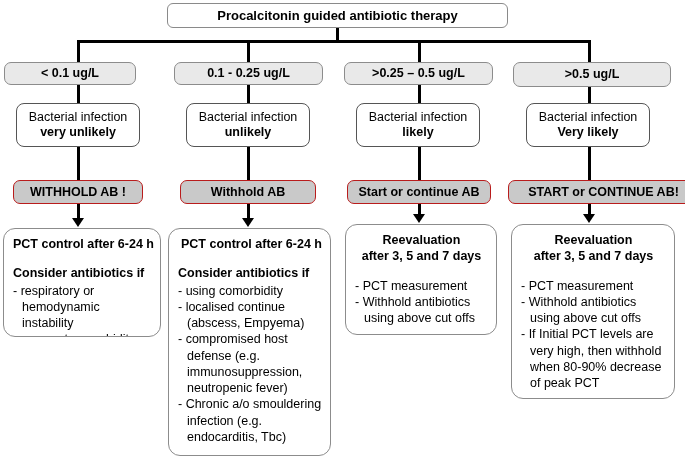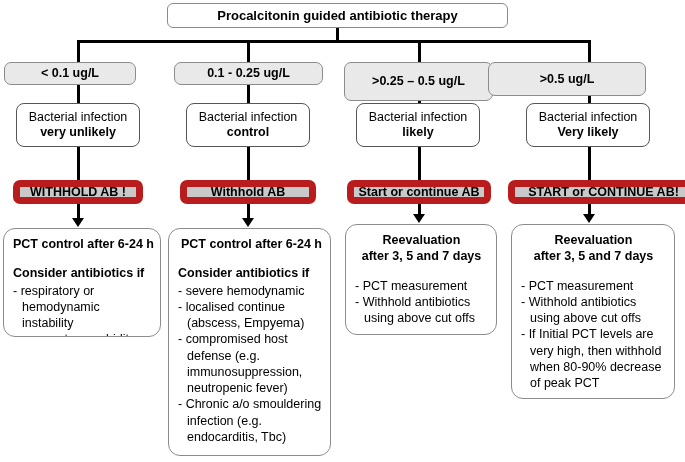--- a/index.html
+++ b/index.html
@@ -60,21 +60,21 @@
     background: #ffffff;
     border: 1px solid #555555;
     border-radius: 8px;
     font-size: 12.5px;
   }
   .box.infection .line1 { font-weight: normal; }
   .box.infection .line2 { font-weight: bold; }
 
   .box.action {
     background: #c9c9c9;
-    border: 7px solid #b91c1c;
+    border: 1px solid #b91c1c;
     border-radius: 7px;
     font-weight: bold;
     font-size: 12.5px;
   }
 
   .box.detail {
     background: #ffffff;
     border: 1px solid #8c8c8c;
     border-radius: 12px;
     display: block;
@@ -178,42 +178,42 @@
     </span>
   </div>
 
   <div class="box threshold" style="left:174px; top:62px; width:149px; height:23px;">
     <span>0.1 - 0.25 ug/L</span>
   </div>
   <div class="vline" style="left:247px; top:85px; height:18px;"></div>
 
   <div class="box infection" style="left:186px; top:103px; width:124px; height:44px;">
     <span class="line1">Bacterial infection</span>
-    <span class="line2">control</span>
+    <span class="line2">unlikely</span>
   </div>
   <div class="vline" style="left:247px; top:147px; height:33px;"></div>
 
   <div class="box action" style="left:180px; top:180px; width:136px; height:24px;">
     <span>Withhold  AB</span>
   </div>
   <div class="vline" style="left:247px; top:204px; height:17px;"></div>
   <div class="arrowhead" style="left:242px; top:218px;"></div>
 
   <div class="box detail" style="left:168px; top:228px; width:163px; height:228px;">
     <span class="d-title left">PCT control after 6-24 h</span>
     <span class="d-sub">Consider antibiotics if</span>
     <span class="d-items">
-      <span class="d-item">- severe hemodynamic</span>
+      <span class="d-item">- using comorbidity</span>
       <span class="d-item">- localised continue (abscess, Empyema)</span>
       <span class="d-item">- compromised host defense (e.g. immunosuppression, neutropenic fever)</span>
       <span class="d-item">- Chronic a/o smouldering infection (e.g. endocarditis, Tbc)</span>
     </span>
   </div>
 
-  <div class="box threshold" style="left:344px; top:62px; width:149px; height:39px;">
+  <div class="box threshold" style="left:344px; top:62px; width:149px; height:23px;">
     <span>&gt;0.25 – 0.5 ug/L</span>
   </div>
   <div class="vline" style="left:418px; top:85px; height:18px;"></div>
 
   <div class="box infection" style="left:356px; top:103px; width:124px; height:44px;">
     <span class="line1">Bacterial infection</span>
     <span class="line2">likely</span>
   </div>
   <div class="vline" style="left:418px; top:147px; height:33px;"></div>
 
@@ -225,21 +225,21 @@
 
   <div class="box detail" style="left:345px; top:224px; width:152px; height:111px;">
     <span class="d-title">Reevaluation</span>
     <span class="d-title">after 3, 5 and 7 days</span>
     <span class="d-items d-gap">
       <span class="d-item">- PCT measurement</span>
       <span class="d-item">- Withhold antibiotics using above cut offs</span>
     </span>
   </div>
 
-  <div class="box threshold" style="left:488px; top:62px; width:158px; height:34px;">
+  <div class="box threshold" style="left:513px; top:62px; width:158px; height:25px;">
     <span>&gt;0.5 ug/L</span>
   </div>
   <div class="vline" style="left:588px; top:85px; height:18px;"></div>
 
   <div class="box infection" style="left:526px; top:103px; width:124px; height:44px;">
     <span class="line1">Bacterial infection</span>
     <span class="line2">Very likely</span>
   </div>
   <div class="vline" style="left:588px; top:147px; height:33px;"></div>
 

